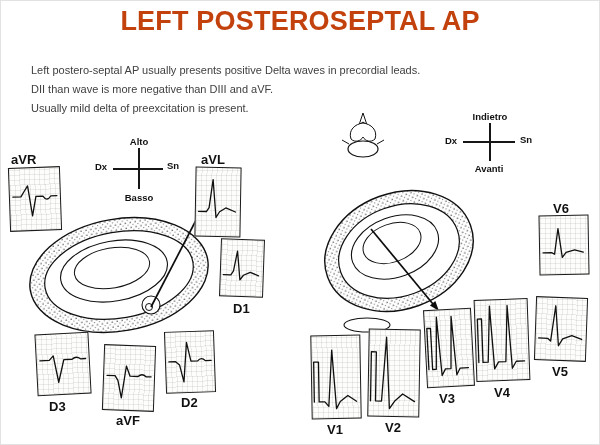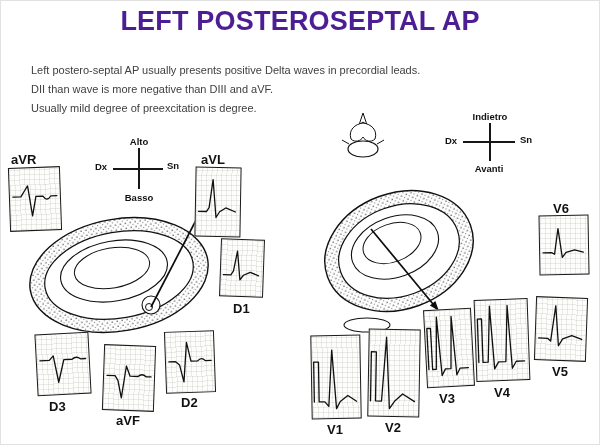--- a/index.html
+++ b/index.html
@@ -1,21 +1,21 @@
 <!DOCTYPE html>
 <html><head>
 <meta charset="utf-8">
 <style>
   * { margin:0; padding:0; box-sizing:border-box; }
   body { background:#ffffff; font-family:"Liberation Sans", sans-serif; }
   #stage { position:relative; width:600px; height:445px; background:#fff;
            border:1px solid #e2e2e2; overflow:hidden; }
   .abs { position:absolute; }
   #title { top:5px; left:0; width:100%; text-align:center; font-size:27px;
-           font-weight:700; color:#4c1d95; letter-spacing:.2px; }
+           font-weight:700; color:#c2410c; letter-spacing:.2px; }
   #desc { left:30px; top:60px; font-size:11px; color:#404040; line-height:19px; }
   .lead-label { font-size:13px; font-weight:700; color:#111; }
   .compass-label { font-size:9.5px; font-weight:700; color:#111; }
   .cline { background:#161616; }
   .ecg { border:1.4px solid #1a1a1a;
          background:
            repeating-linear-gradient(0deg, rgba(110,110,110,.13) 0 1px, transparent 1px 5px),
            repeating-linear-gradient(90deg, rgba(110,110,110,.13) 0 1px, transparent 1px 5px),
            #fdfdfb; }
   .ecg svg { width:100%; height:100%; display:block; }
@@ -28,21 +28,21 @@
 </head>
 <body>
 
 <div id="stage">
 
   <div id="title" class="abs">LEFT POSTEROSEPTAL AP</div>
 
   <div id="desc" class="abs">
     <div>Left postero-septal  AP usually presents positive Delta waves in precordial leads.</div>
     <div>DII than wave is more negative than DIII and aVF.</div>
-    <div>Usually mild degree of preexcitation is degree.</div>
+    <div>Usually mild delta of preexcitation is present.</div>
   </div>
 
   <div class="abs cline" style="left:137px;top:147px;width:1.5px;height:41px"></div>
   <div class="abs cline" style="left:112px;top:167px;width:50px;height:1.5px"></div>
   <span class="abs compass-label" style="left:120px;top:135px;width:36px;text-align:center">Alto</span>
   <span class="abs compass-label" style="left:94px;top:160px">Dx</span>
   <span class="abs compass-label" style="left:166px;top:159px">Sn</span>
   <span class="abs compass-label" style="left:116px;top:191px;width:44px;text-align:center">Basso</span>
 
   <svg class="abs" style="left:22px;top:208px" width="192" height="132" viewBox="0 0 192 132">

